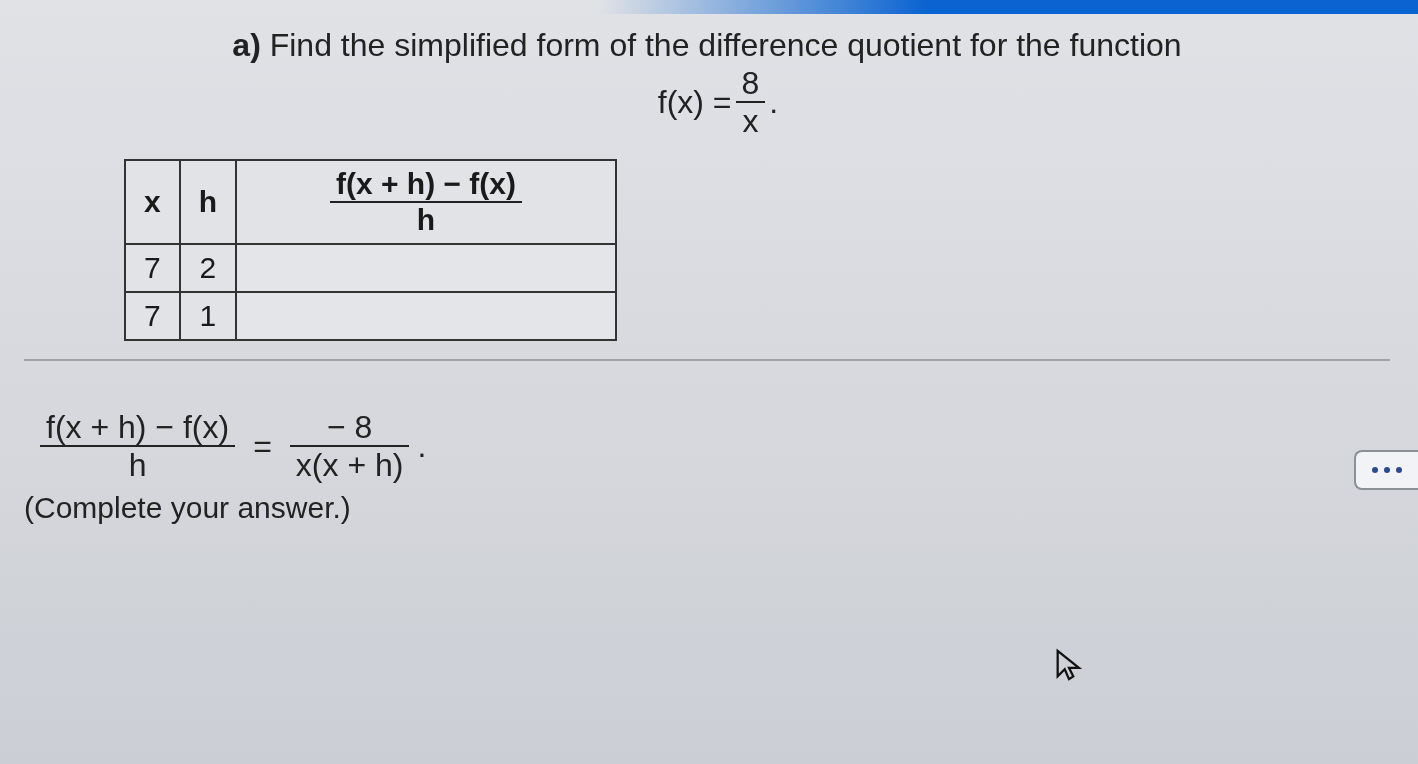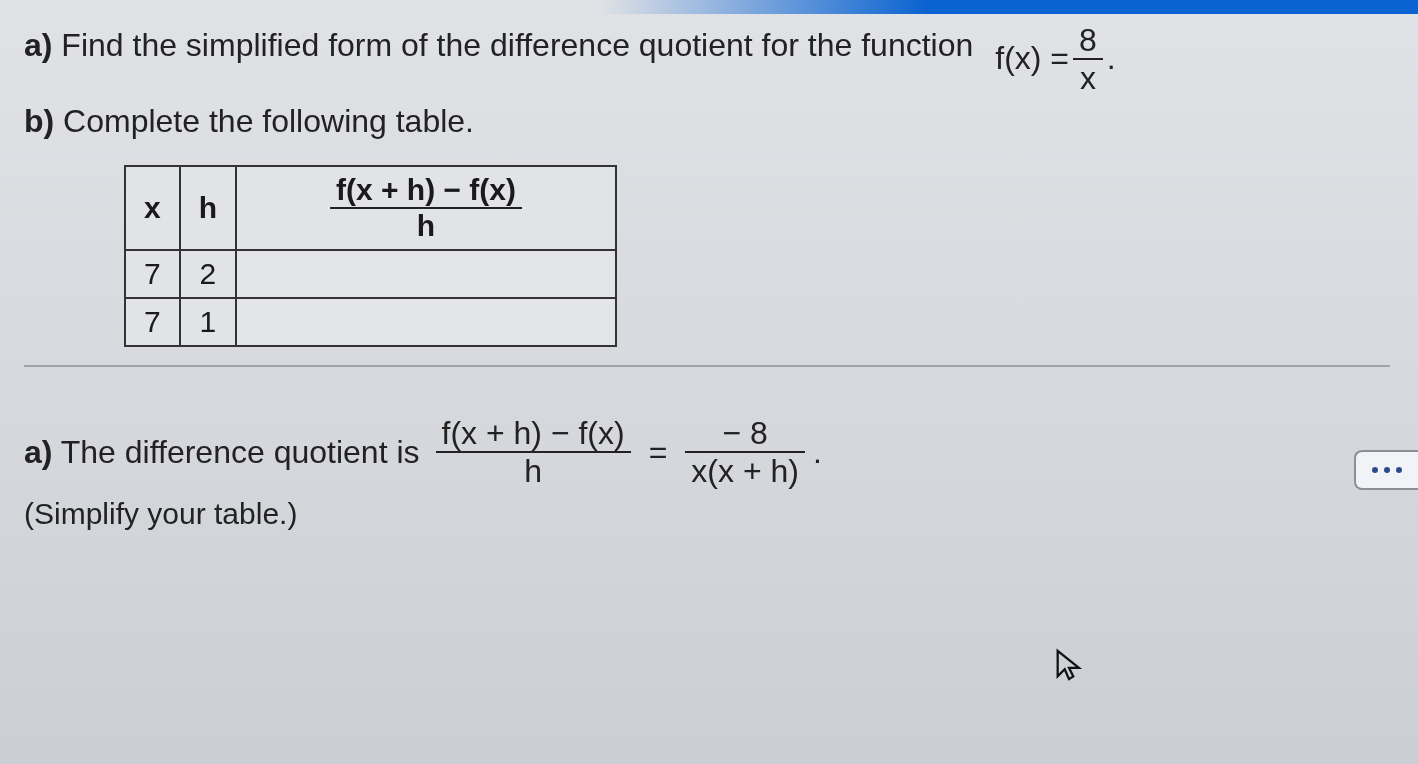--- a/index.html
+++ b/index.html
@@ -37,22 +37,23 @@
     display: block;
     border-bottom: 2px solid #222;
     padding: 0 6px 2px 6px;
   }
   .frac .den {
     display: block;
     padding: 2px 6px 0 6px;
   }
   .q-top {
     display: flex;
-    align-items: flex-start;
+    align-items: center;
     flex-wrap: nowrap;
+    flex-direction: column;
   }
   .q-top .text-part { white-space: nowrap; }
   .q-top .math-part { margin-left: 22px; display: flex; align-items: center; white-space: nowrap; }
   .divider {
     border: none;
     border-top: 2px solid #9ea2a9;
     margin: 18px 0 24px 0;
   }
   .divider-short { width: 100%; }
 
@@ -147,24 +148,20 @@
     <span class="math-part">
       <span>f(x) =</span>
       <span class="frac">
         <span class="num">8</span>
         <span class="den">x</span>
       </span>
       <span>.</span>
     </span>
   </div>
 
-  <div class="line" style="margin-top:6px;">
-    <span class="label">b)</span>
-    <span>Complete the following table.</span>
-  </div>
 
   <table class="qtable">
     <thead>
       <tr>
         <th><span class="bold">x</span></th>
         <th><span class="bold">h</span></th>
         <th class="wide">
           <span class="frac">
             <span class="num bold">f(x + h) − f(x)</span>
             <span class="den bold">h</span>
@@ -183,40 +180,36 @@
         <td>1</td>
         <td class="empty"></td>
       </tr>
     </tbody>
   </table>
 
   <hr class="divider divider-short">
 
   <div class="answer-area">
     <div class="ans-line">
-      <span class="seg">
-        <span class="label">a)</span>
-        <span>The difference quotient is</span>
-      </span>
       <span style="width:12px;"></span>
       <span class="frac">
         <span class="num">f(x + h) − f(x)</span>
         <span class="den">h</span>
       </span>
       <span style="width:14px;"></span>
       <span>=</span>
       <span style="width:14px;"></span>
       <span class="frac">
         <span class="num">− 8</span>
         <span class="den">x(x + h)</span>
       </span>
       <span style="width:4px;"></span>
       <span>.</span>
     </div>
-    <div class="hint">(Simplify your table.)</div>
+    <div class="hint">(Complete your answer.)</div>
   </div>
 
 </div>
 
 <div class="ellipsis-btn" title="more-options">
   <span class="dot"></span>
   <span class="dot"></span>
   <span class="dot"></span>
 </div>
 

